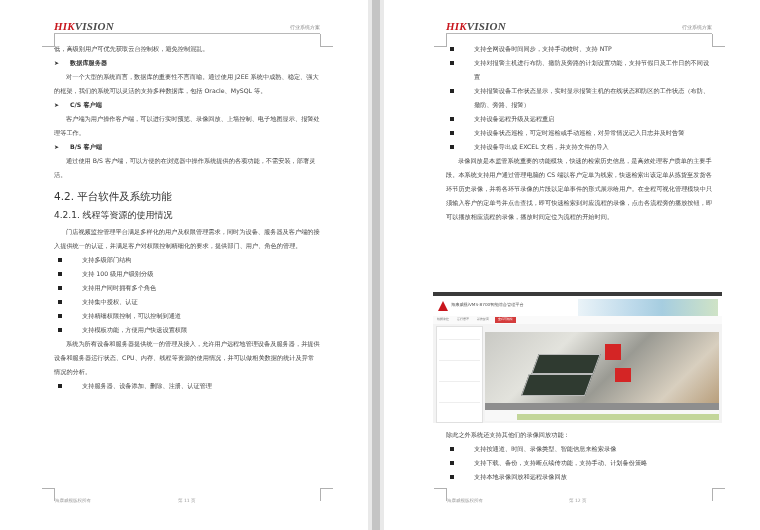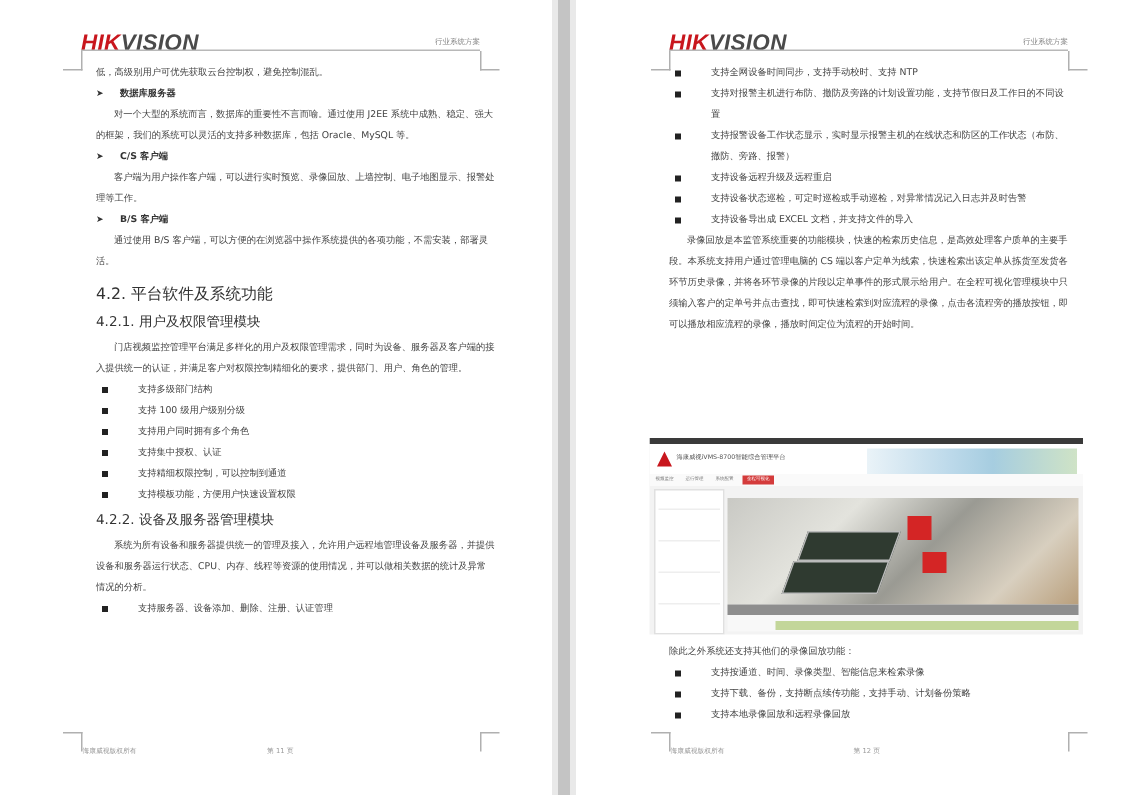--- a/index.html
+++ b/index.html
@@ -3,21 +3,21 @@
 <meta charset="utf-8">
 <style>
   html,body{margin:0;padding:0;}
   body{width:760px;height:530px;background:#ffffff;position:relative;overflow:hidden;font-family:"DejaVu Sans",sans-serif;color:#333;}
   .gutter{position:absolute;left:368px;top:0;width:16px;height:530px;background:#e9e9e9;}
   .gutter .bar{position:absolute;left:4px;top:0;width:8px;height:530px;background:#c4c4c4;}
   .page{position:absolute;top:0;height:530px;background:#fff;}
   .page.left{left:0;width:368px;}
   .page.right{left:384px;width:376px;}
   .hdr{position:absolute;top:20px;height:22px;}
-  .logo{position:absolute;top:0;left:0;font-family:Liberation Sans, sans-serif;font-style:italic;font-weight:bold;font-size:15px;letter-spacing:0.2px;}
+  .logo{position:absolute;top:0;left:0;font-family:Liberation Serif, serif;font-style:italic;font-weight:bold;font-size:11px;letter-spacing:0.2px;}
   .logo .hik{color:#c8161d;}
   .logo .vis{color:#4a4a4a;}
   .doc-type{position:absolute;right:0;top:4px;font-size:5px;color:#888;}
   .hdr-line{position:absolute;top:13px;left:0;right:0;border-bottom:1px solid #b8b8b8;}
   .crop{position:absolute;border-color:#b0b0b0;border-style:solid;width:12px;height:12px;}
   .body{position:absolute;font-size:6.2px;line-height:14px;color:#444;}
   .p{text-indent:12px;margin:0;}
   .sub{margin:0;font-weight:bold;color:#333;}
   .sub .arrow{display:inline-block;width:16px;font-size:6px;}
   .h2{font-size:10.5px;color:#333;margin:6px 0 3px 0;line-height:16px;}
@@ -49,34 +49,34 @@
 
 <div class="page left">
   <div class="hdr" style="left:54px;width:266px;">
     <div class="logo"><span class="hik">HIK</span><span class="vis">VISION</span></div>
     <div class="doc-type">行业系统方案</div>
     <div class="hdr-line"></div>
   </div>
   <div class="crop" style="left:42px;top:34px;border-width:0 1px 1px 0;"></div>
   <div class="crop" style="left:320px;top:34px;border-width:0 0 1px 1px;"></div>
 
-  <div class="body" style="left:64px;top:42px;width:266px;">
+  <div class="body" style="left:54px;top:42px;width:266px;">
     <p class="p" style="text-indent:0">低，高级别用户可优先获取云台控制权，避免控制混乱。</p>
 
     <p class="sub"><span class="arrow">➤</span><span>数据库服务器</span></p>
     <p class="p">对一个大型的系统而言，数据库的重要性不言而喻。通过使用 J2EE 系统中成熟、稳定、强大的框架，我们的系统可以灵活的支持多种数据库，包括 Oracle、MySQL 等。</p>
 
     <p class="sub"><span class="arrow">➤</span><span>C/S 客户端</span></p>
     <p class="p">客户端为用户操作客户端，可以进行实时预览、录像回放、上墙控制、电子地图显示、报警处理等工作。</p>
 
     <p class="sub"><span class="arrow">➤</span><span>B/S 客户端</span></p>
     <p class="p">通过使用 B/S 客户端，可以方便的在浏览器中操作系统提供的各项功能，不需安装，部署灵活。</p>
 
     <div class="h2">4.2.  平台软件及系统功能</div>
-    <div class="h3">4.2.1.  用户及权限管理模块</div>
+    <div class="h3">4.2.1.  线程等资源的使用情况</div>
     <p class="p">门店视频监控管理平台满足多样化的用户及权限管理需求，同时为设备、服务器及客户端的接入提供统一的认证，并满足客户对权限控制精细化的要求，提供部门、用户、角色的管理。</p>
 
     <p class="li">
         <span class="sq"></span>
         <span class="txt">支持多级部门结构</span>
       </p>
     <p class="li">
         <span class="sq"></span>
         <span class="txt">支持 100 级用户级别分级</span>
       </p>
@@ -90,21 +90,20 @@
       </p>
     <p class="li">
         <span class="sq"></span>
         <span class="txt">支持精细权限控制，可以控制到通道</span>
       </p>
     <p class="li">
         <span class="sq"></span>
         <span class="txt">支持模板功能，方便用户快速设置权限</span>
       </p>
 
-    <div class="h3">4.2.2.  设备及服务器管理模块</div>
     <p class="p">系统为所有设备和服务器提供统一的管理及接入，允许用户远程地管理设备及服务器，并提供设备和服务器运行状态、CPU、内存、线程等资源的使用情况，并可以做相关数据的统计及异常情况的分析。</p>
     <p class="li">
         <span class="sq"></span>
         <span class="txt">支持服务器、设备添加、删除、注册、认证管理</span>
       </p>
   </div>
 
   <div class="crop" style="left:42px;top:488px;border-width:1px 1px 0 0;"></div>
   <div class="crop" style="left:320px;top:488px;border-width:1px 0 0 1px;"></div>
   <div class="ftr" style="left:55px;top:498px;">海康威视版权所有</div>

